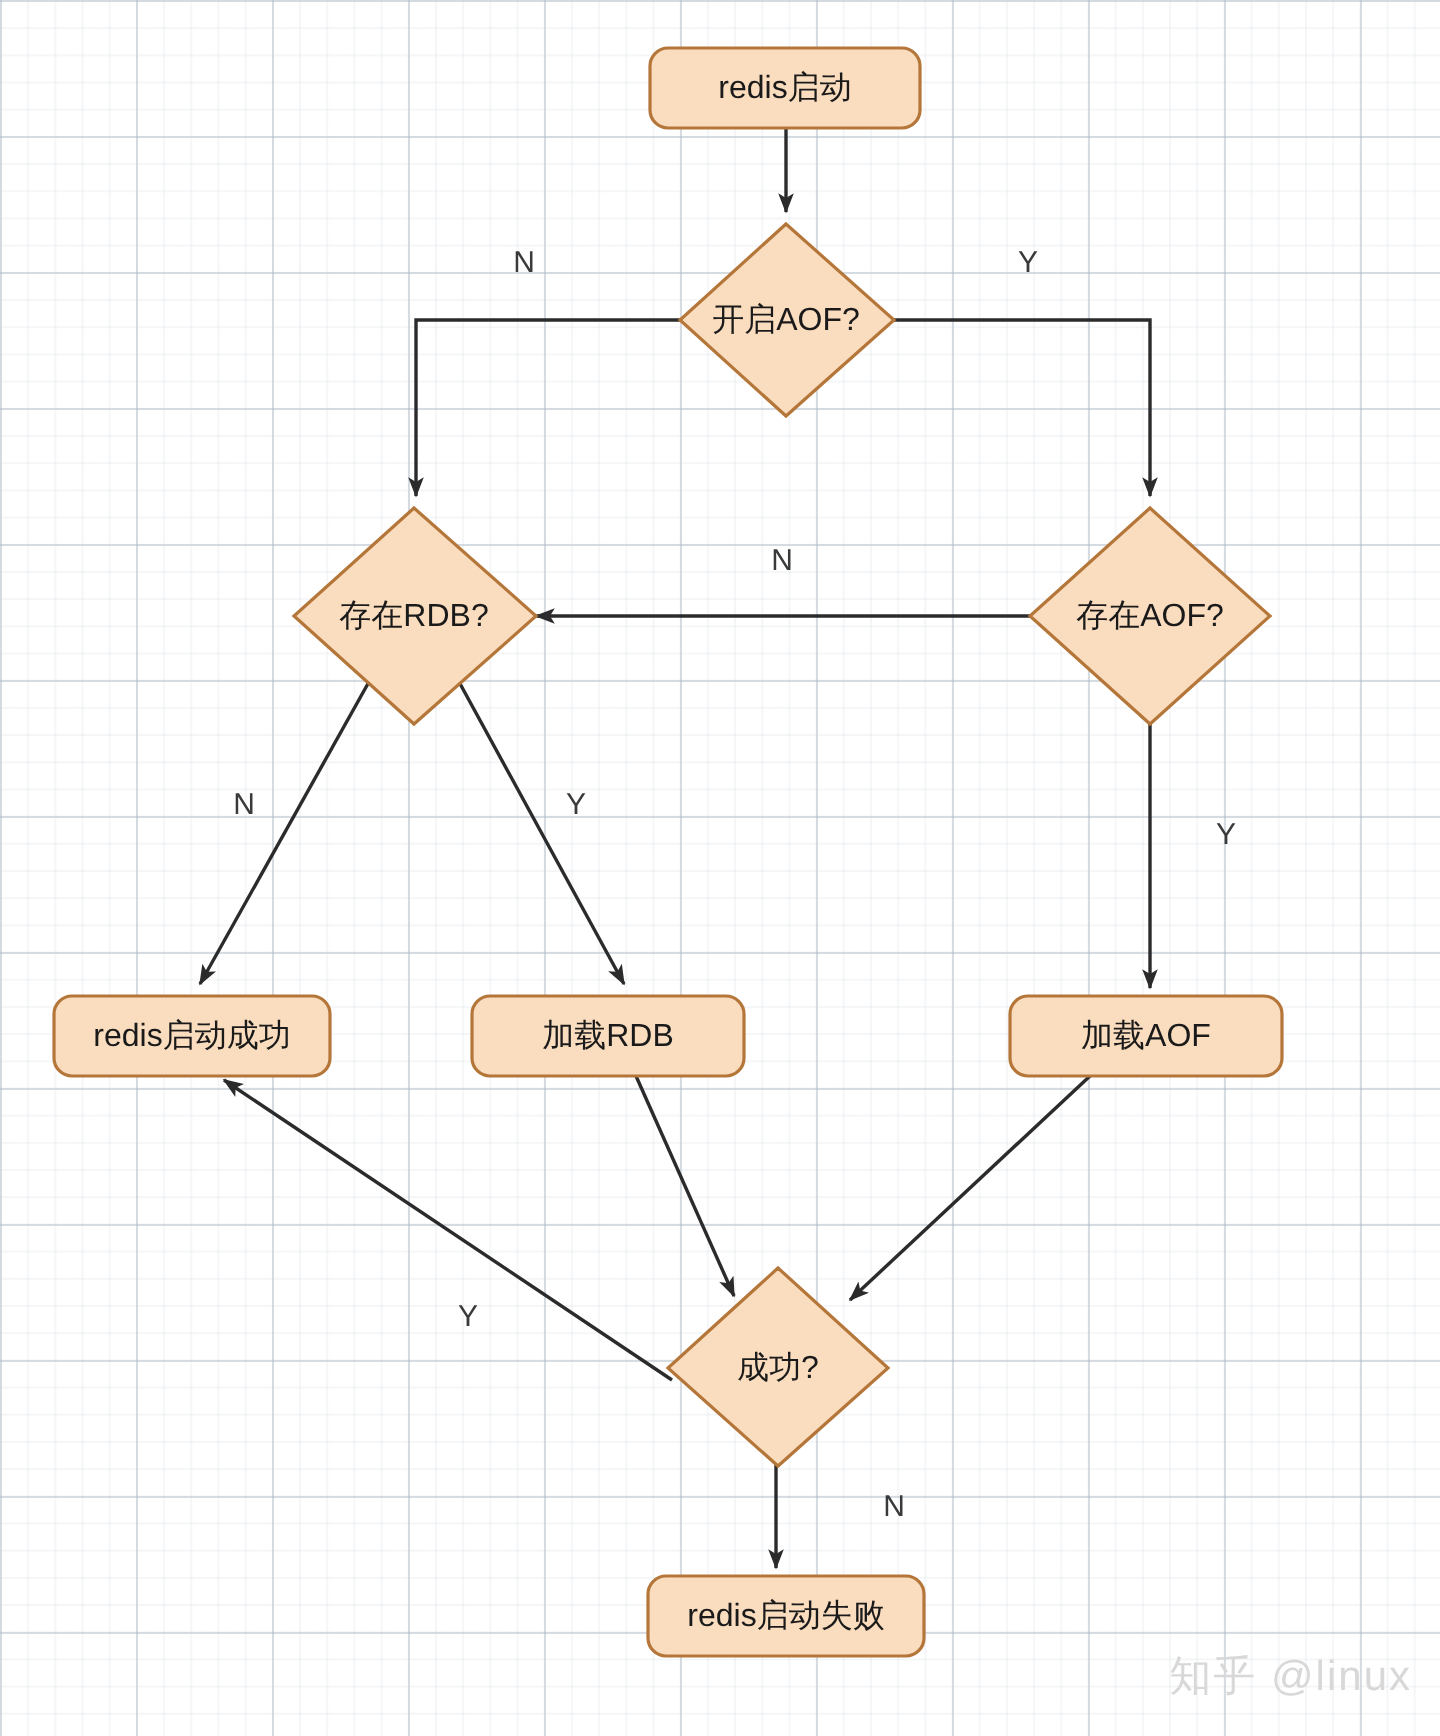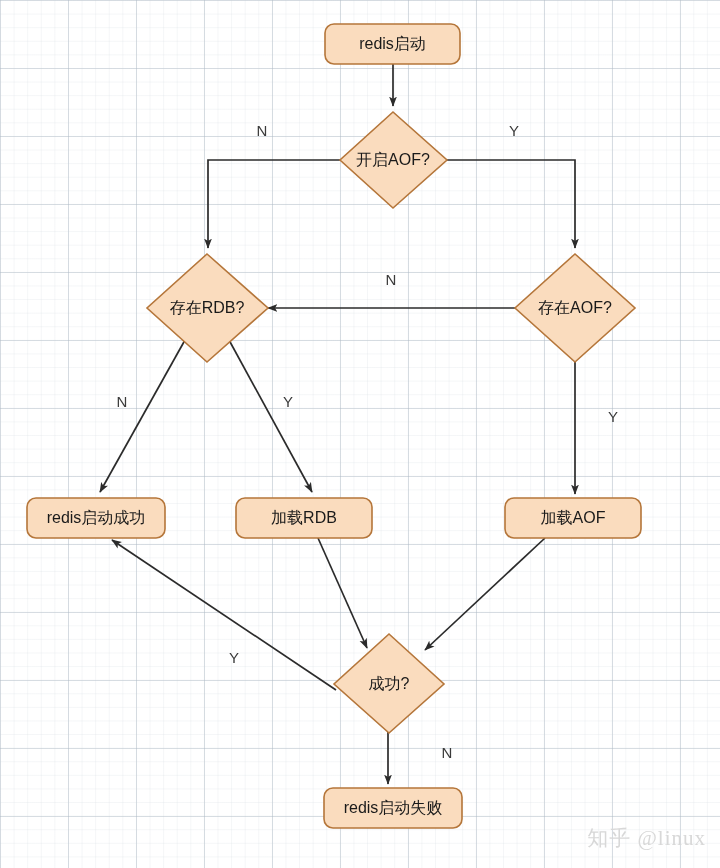--- a/index.html
+++ b/index.html
@@ -55,21 +55,21 @@
     font-family: "Liberation Sans", "DejaVu Sans", sans-serif;
     font-size: 15px;
     fill: #3a3a3a;
     text-anchor: middle;
     dominant-baseline: middle;
   }
   .watermark {
     position: absolute;
     right: 14px;
     bottom: 16px;
-    font-family: Liberation Serif, serif;
+    font-family: Liberation Sans, sans-serif;
     font-size: 21px;
     color: #d8d8d8;
     letter-spacing: 1px;
     user-select: none;
   }
 </style>
 </head>
 <body>
 
 <div id="canvas">

